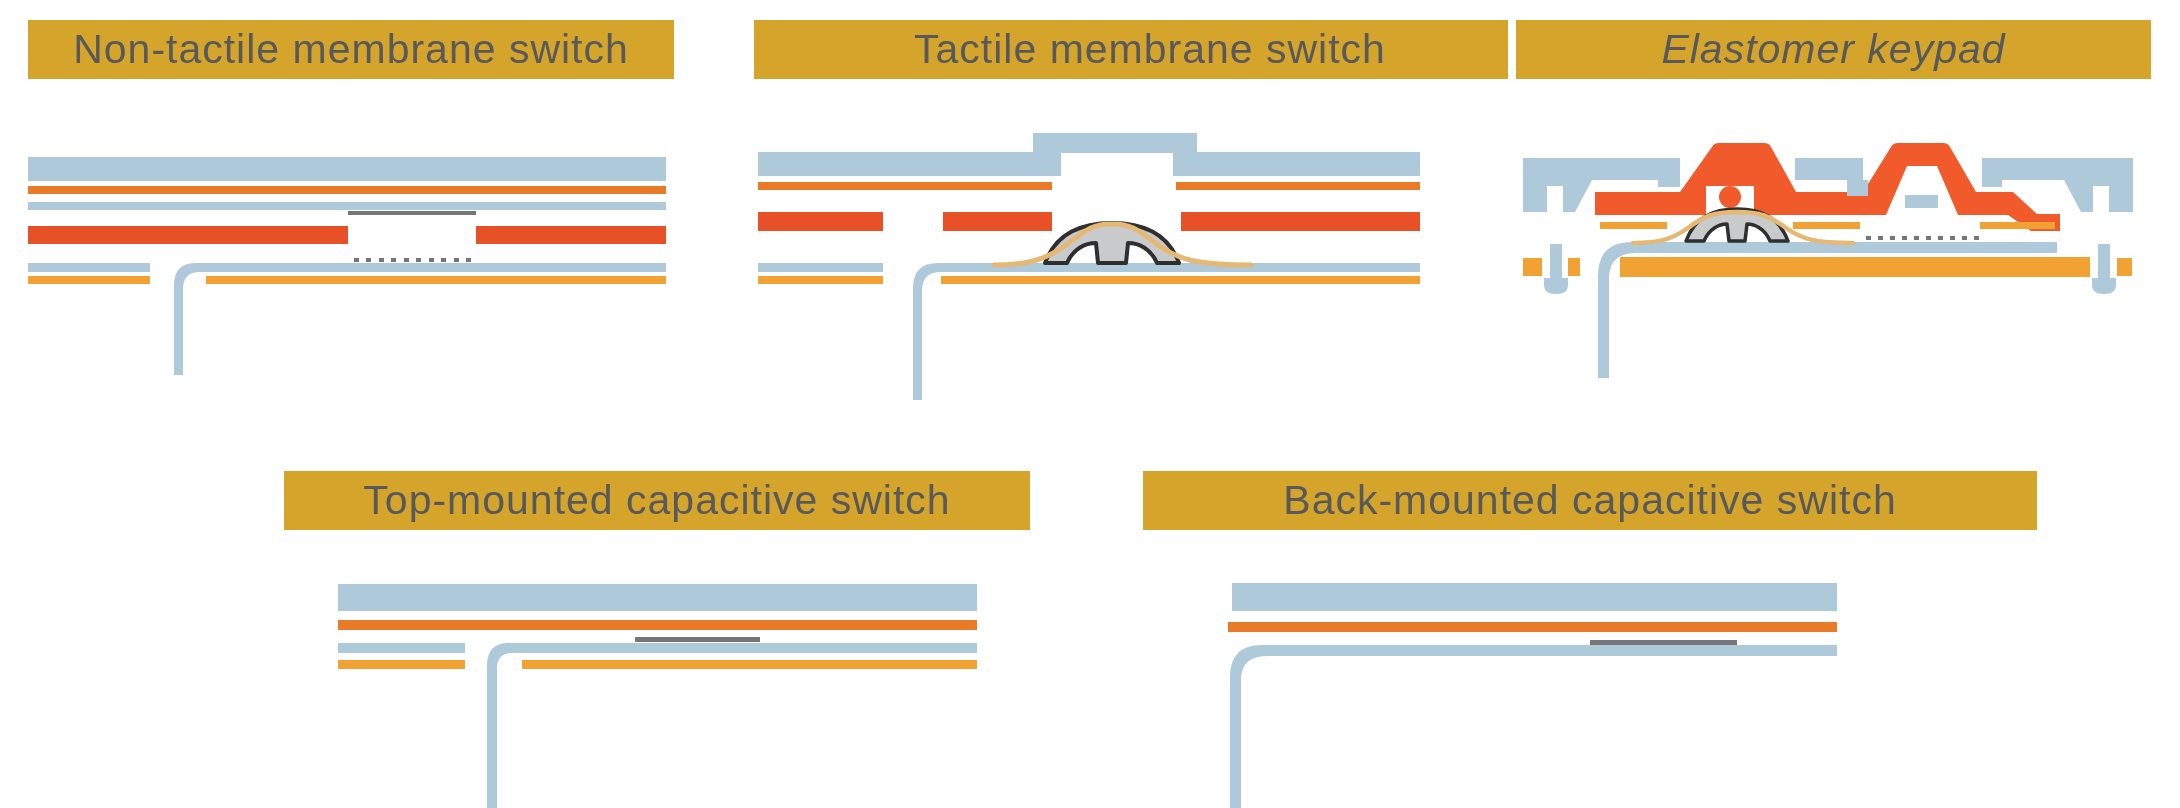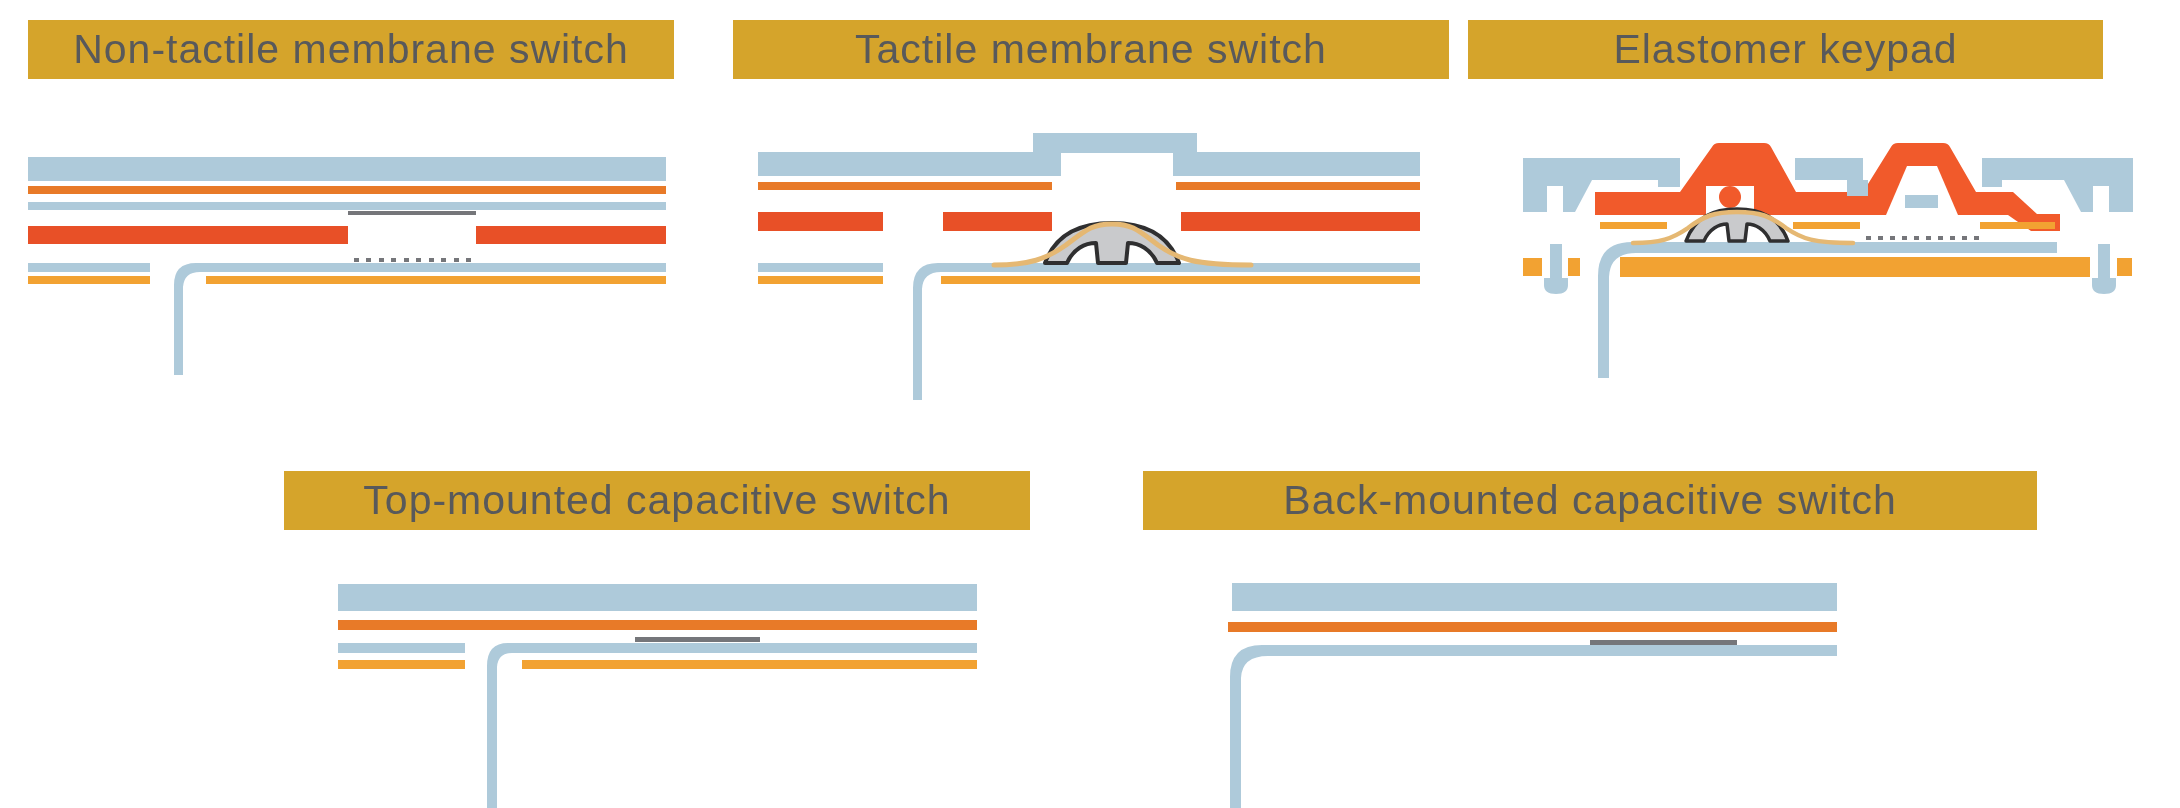--- a/index.html
+++ b/index.html
@@ -24,24 +24,24 @@
   .tan-sm{stroke-width:4.5;}
 </style>
 </head>
 <body>
 
 <div id="stage">
 
   <div class="banner" style="left:28px;top:20px;width:646px;">
     <span>Non-tactile membrane switch</span>
   </div>
-  <div class="banner" style="left:733px;top:20px;width:716px;">
+  <div class="banner" style="left:754px;top:20px;width:716px;padding-left:38px;">
     <span>Tactile membrane switch</span>
   </div>
-  <div class="banner" style="left:1468px;top:20px;width:635px;">
+  <div class="banner" style="left:1516px;top:20px;width:635px;font-style:italic;">
     <span>Elastomer keypad</span>
   </div>
   <div class="banner" style="left:284px;top:471px;width:746px;text-align:right;">
     <span>Top-mounted capacitive switch</span>
   </div>
   <div class="banner" style="left:1143px;top:471px;width:894px;">
     <span>Back-mounted capacitive switch</span>
   </div>
 
   <svg id="art" width="2180" height="808" viewBox="0 0 2180 808">

